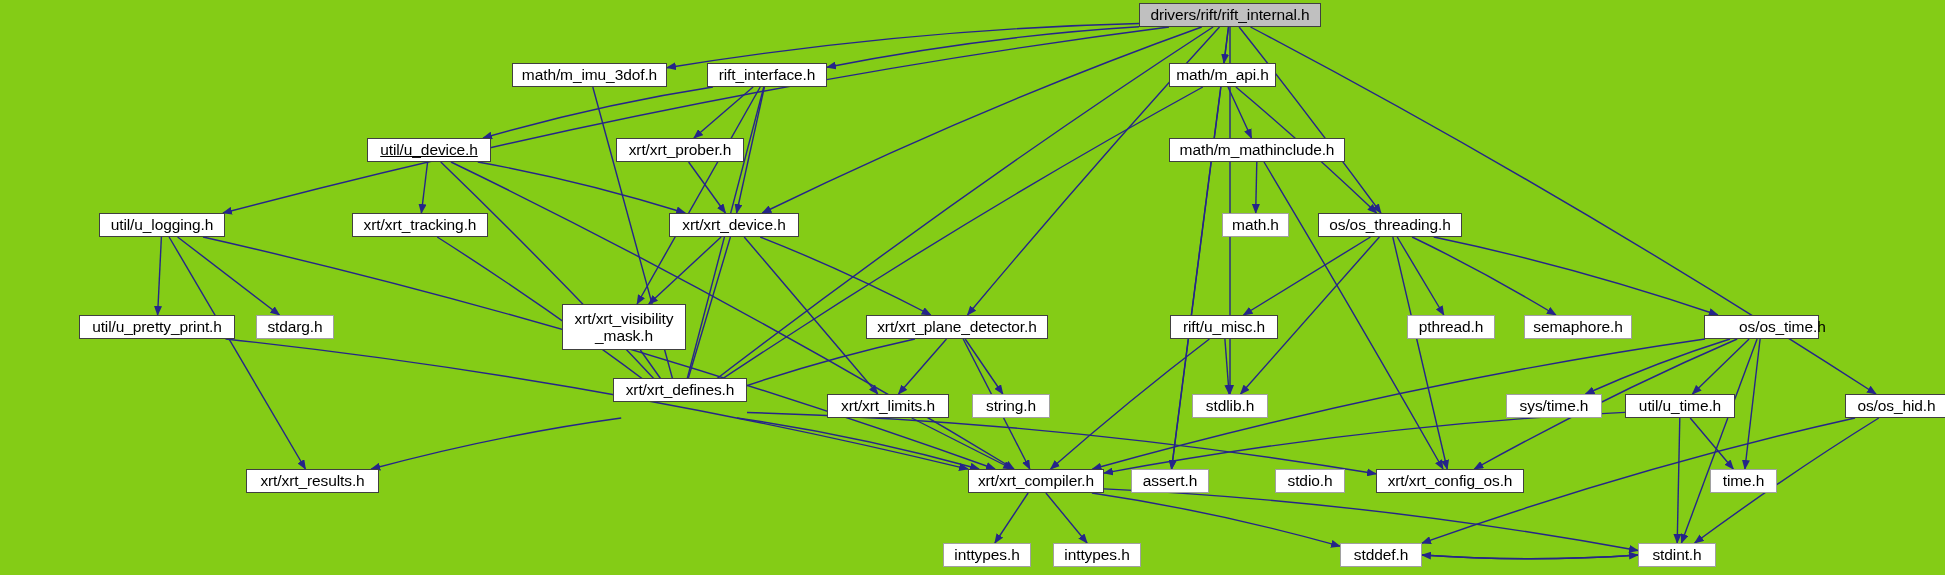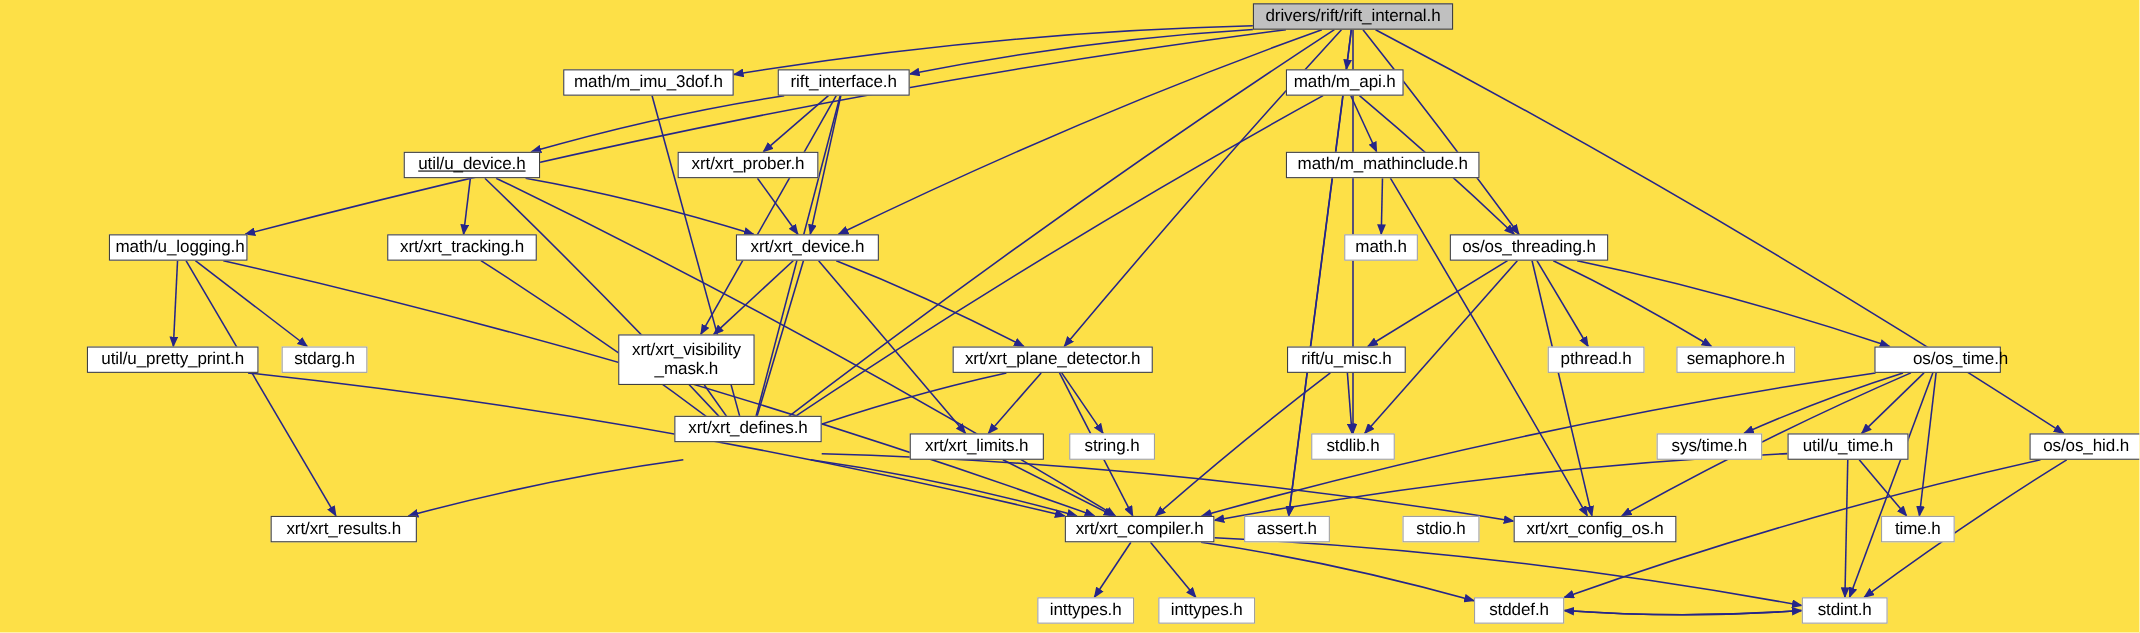--- a/index.html
+++ b/index.html
@@ -5,21 +5,21 @@
 <style>
   html, body {
     margin: 0;
     padding: 0;
     background: #ffffff;
   }
   #graph {
     position: relative;
     width: 1945px;
     height: 575px;
-    background: #fde047;
+    background: #84cc16;
     font-family: "Liberation Sans", sans-serif;
     overflow: hidden;
   }
   #edge-layer {
     position: absolute;
     left: 0;
     top: 0;
     width: 1945px;
     height: 575px;
     pointer-events: none;
@@ -141,21 +141,21 @@
       </g>
   </svg>
   <div id="nodes-layer">
       <div class="node root local" style="left: 1139px; top: 3px; width: 182px; height: 24px;"><span class="node-label">drivers/rift/rift_internal.h</span></div>
       <div class="node local" style="left: 512px; top: 63px; width: 155px; height: 24px;"><span class="node-label">math/m_imu_3dof.h</span></div>
       <div class="node local" style="left: 707px; top: 63px; width: 120px; height: 24px;"><span class="node-label">rift_interface.h</span></div>
       <div class="node local" style="left: 1169px; top: 63px; width: 107px; height: 24px;"><span class="node-label">math/m_api.h</span></div>
       <div class="node local" style="left: 367px; top: 138px; width: 124px; height: 24px; text-decoration: underline;"><span class="node-label">util/u_device.h</span></div>
       <div class="node local" style="left: 616px; top: 138px; width: 128px; height: 24px;"><span class="node-label">xrt/xrt_prober.h</span></div>
       <div class="node local" style="left: 1169px; top: 138px; width: 176px; height: 24px;"><span class="node-label">math/m_mathinclude.h</span></div>
-      <div class="node local" style="left: 99px; top: 213px; width: 126px; height: 24px;"><span class="node-label">math/u_logging.h</span></div>
+      <div class="node local" style="left: 99px; top: 213px; width: 126px; height: 24px;"><span class="node-label">util/u_logging.h</span></div>
       <div class="node local" style="left: 352px; top: 213px; width: 136px; height: 24px;"><span class="node-label">xrt/xrt_tracking.h</span></div>
       <div class="node local" style="left: 669px; top: 213px; width: 130px; height: 24px;"><span class="node-label">xrt/xrt_device.h</span></div>
       <div class="node system" style="left: 1222px; top: 213px; width: 67px; height: 24px; border-color: rgb(160, 160, 160);"><span class="node-label">math.h</span></div>
       <div class="node local" style="left: 1318px; top: 213px; width: 144px; height: 24px;"><span class="node-label">os/os_threading.h</span></div>
       <div class="node local" style="left: 79px; top: 315px; width: 156px; height: 24px;"><span class="node-label">util/u_pretty_print.h</span></div>
       <div class="node system" style="left: 256px; top: 315px; width: 78px; height: 24px; border-color: rgb(160, 160, 160);"><span class="node-label">stdarg.h</span></div>
       <div class="node local" style="left: 562px; top: 304px; width: 124px; height: 46px;"><span class="node-label">xrt/xrt_visibility
 _mask.h</span></div>
       <div class="node local" style="left: 866px; top: 315px; width: 182px; height: 24px;"><span class="node-label">xrt/xrt_plane_detector.h</span></div>
       <div class="node local" style="left: 1170px; top: 315px; width: 108px; height: 24px;"><span class="node-label">rift/u_misc.h</span></div>

